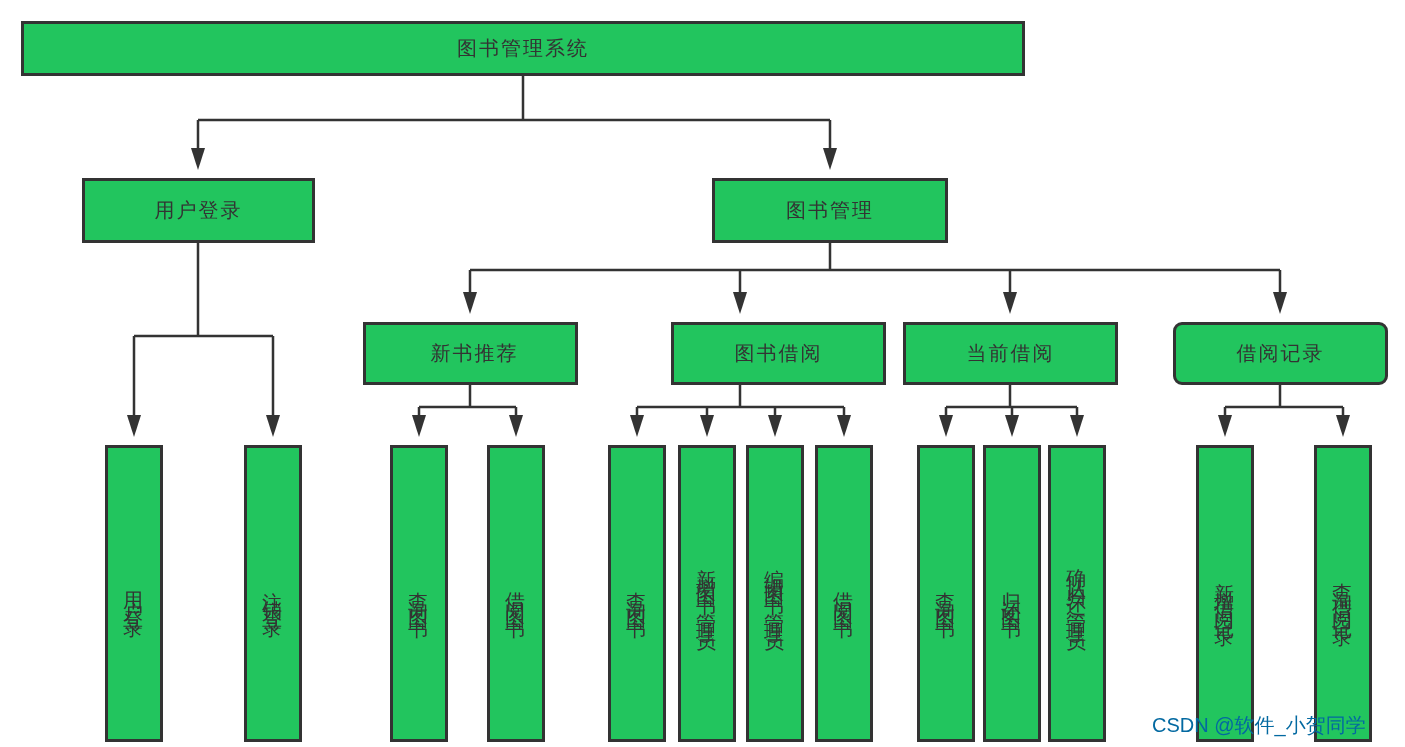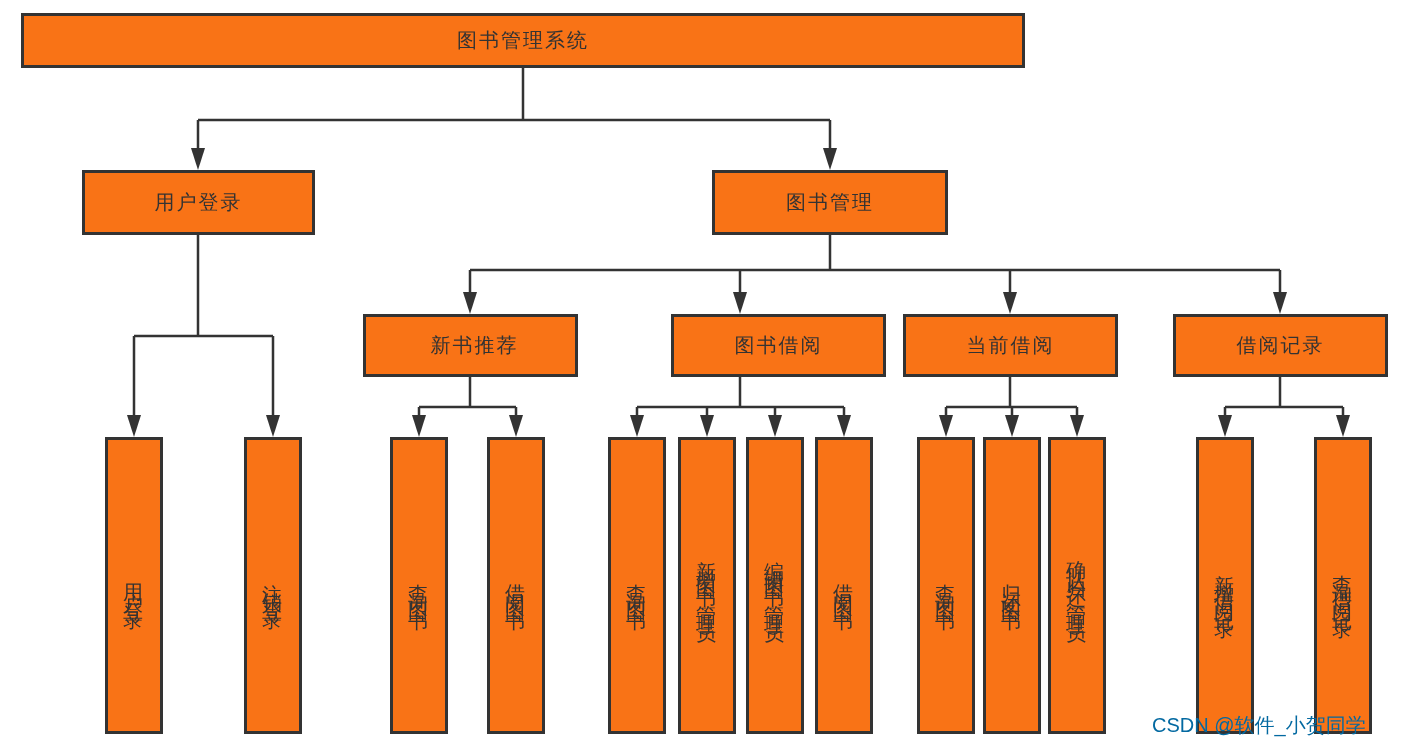--- a/index.html
+++ b/index.html
@@ -19,39 +19,40 @@
   }
   svg.connectors {
     position: absolute;
     left: 0;
     top: 0;
     z-index: 1;
   }
   .box {
     position: absolute;
     box-sizing: border-box;
-    background: #f97316;
+    background: #22c55e;
     border: 3px solid #333333;
     display: flex;
     align-items: center;
     justify-content: center;
     color: #333333;
     font-size: 20px;
     letter-spacing: 2px;
     z-index: 2;
     white-space: nowrap;
+    margin-top: 8px;
   }
   .root-box   { left: 21px;  top: 13px;  width: 1004px; height: 55px; }
   .n-user     { left: 82px;  top: 170px; width: 233px;  height: 65px; }
   .n-bookmgr  { left: 712px; top: 170px; width: 236px;  height: 65px; }
   .l3         { top: 314px; width: 215px; height: 63px; }
   .n-newbook  { left: 363px; padding-left: 8px; }
   .n-borrow   { left: 671px; }
   .n-current  { left: 903px; }
-  .n-records  { left: 1173px; }
+  .n-records  { left: 1173px; border-radius: 9px; }
   .leaf {
     top: 437px;
     width: 58px;
     height: 297px;
     writing-mode: vertical-rl;
     text-orientation: mixed;
     letter-spacing: 9px;
     font-size: 20px;
   }
   .lf1  { left: 105px; }

